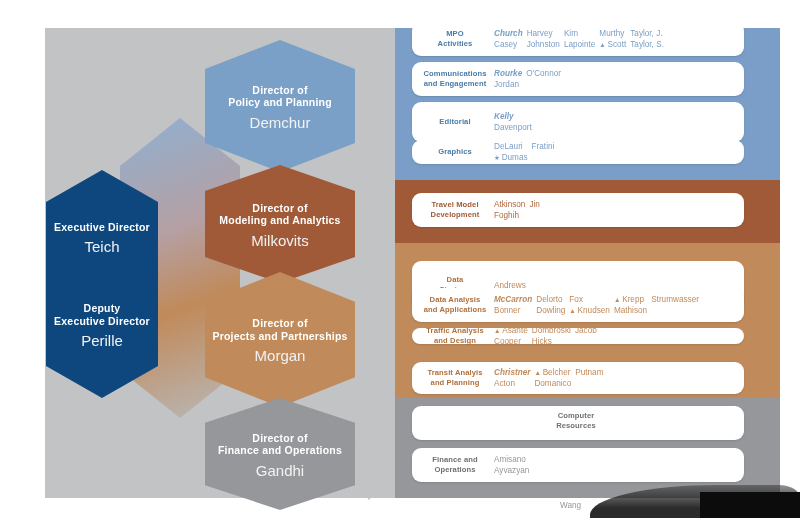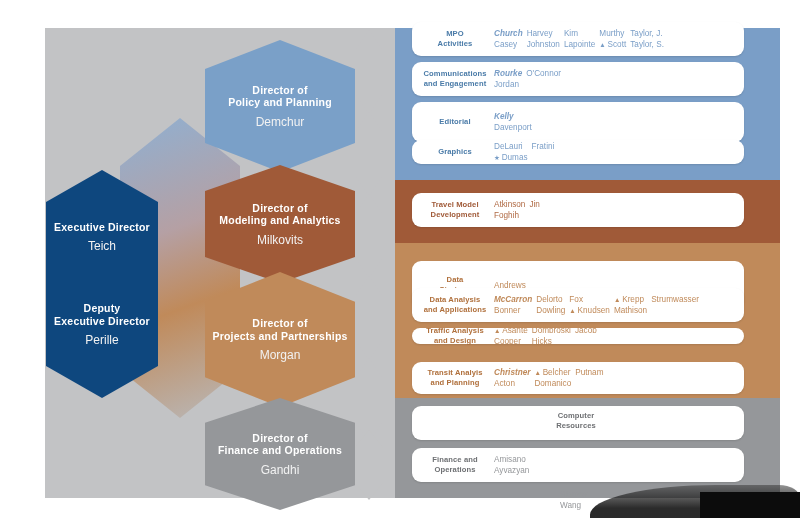--- a/index.html
+++ b/index.html
@@ -65,21 +65,21 @@
     text-align: center;
     color: #ffffff;
   }
   .hex .role {
     font-weight: bold;
     font-size: 10.5px;
     line-height: 12.5px;
     letter-spacing: .2px;
   }
   .hex .person {
-    font-size: 12px;
+    font-size: 15px;
     line-height: 13px;
     margin-top: 7px;
     color: #f2f2f2;
   }
 
   
   .hex-exec {
     left: 46px; top: 170px;
     width: 112px; height: 228px;
     background: #0e477e;

